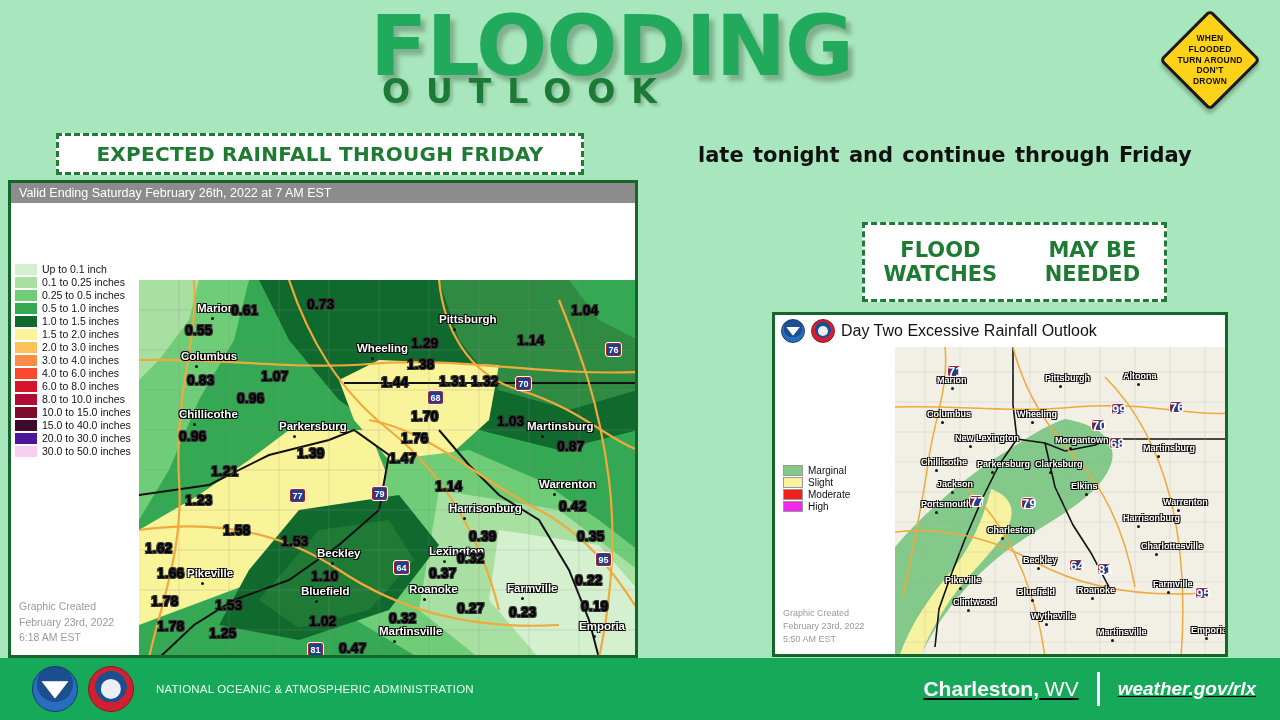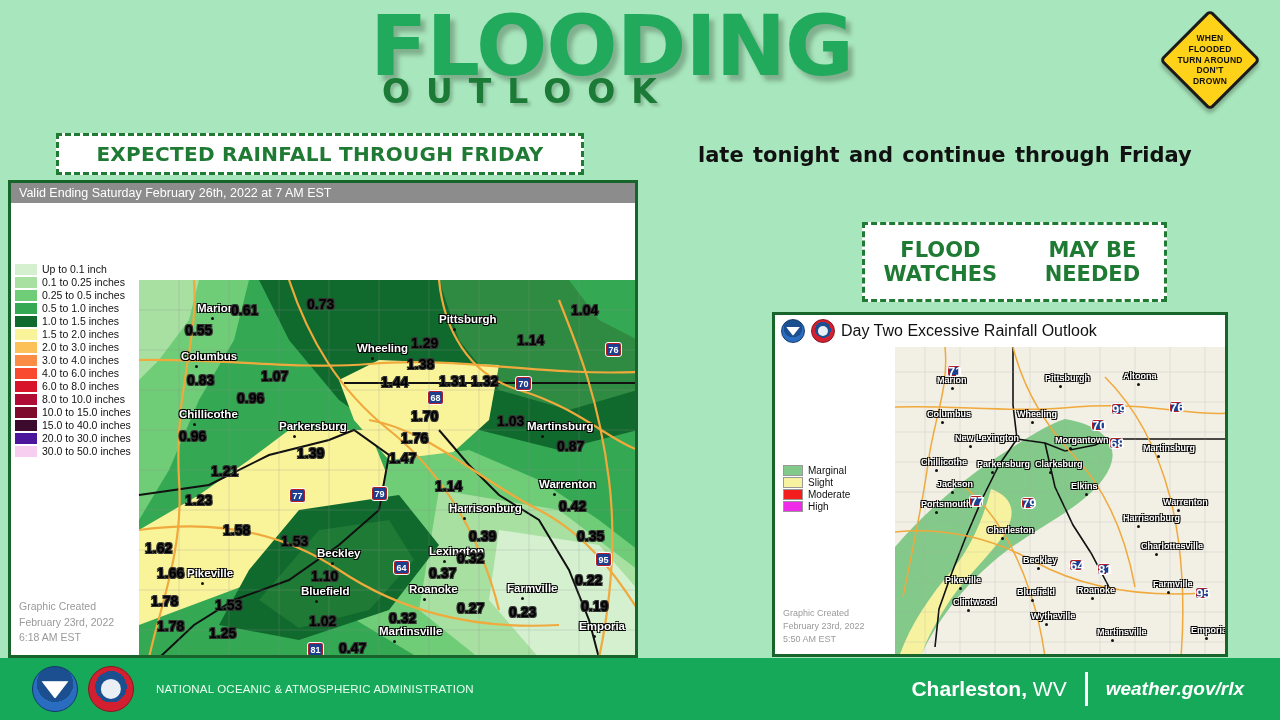--- a/index.html
+++ b/index.html
@@ -159,21 +159,21 @@
   #footer .f-logo { width:46px; height:46px; }
   #nws-text-wrap { margin-left:12px; }
   #nws-title {
     font-size:23px; font-weight:bold; color:#fff; letter-spacing:0.5px;
     font-family:"DejaVu Sans", sans-serif;
     text-shadow:2px 2px 2px rgba(0,60,25,0.5);
   }
   #nws-sub { font-size:11.5px; color:#eafff1; letter-spacing:0.2px;
              font-family:Liberation Sans, sans-serif; }
   #footer-right {
-    margin-left:auto; padding-right:36px; display:flex; align-items:center; gap:18px;
+    margin-left:auto; padding-right:24px; display:flex; align-items:center; gap:18px;text-decoration:underline;
   }
   #loc-text { font-size:21px; color:#fff; font-family:"Liberation Sans", sans-serif; }
   #loc-text b { font-weight:bold; }
   #f-divider { width:3px; height:34px; background:#fff; }
   #site-text { font-size:19px; color:#fff; font-style:italic; font-weight:bold;
                font-family:"Liberation Sans", sans-serif; }
 </style>
 </head>
 <body>
 

